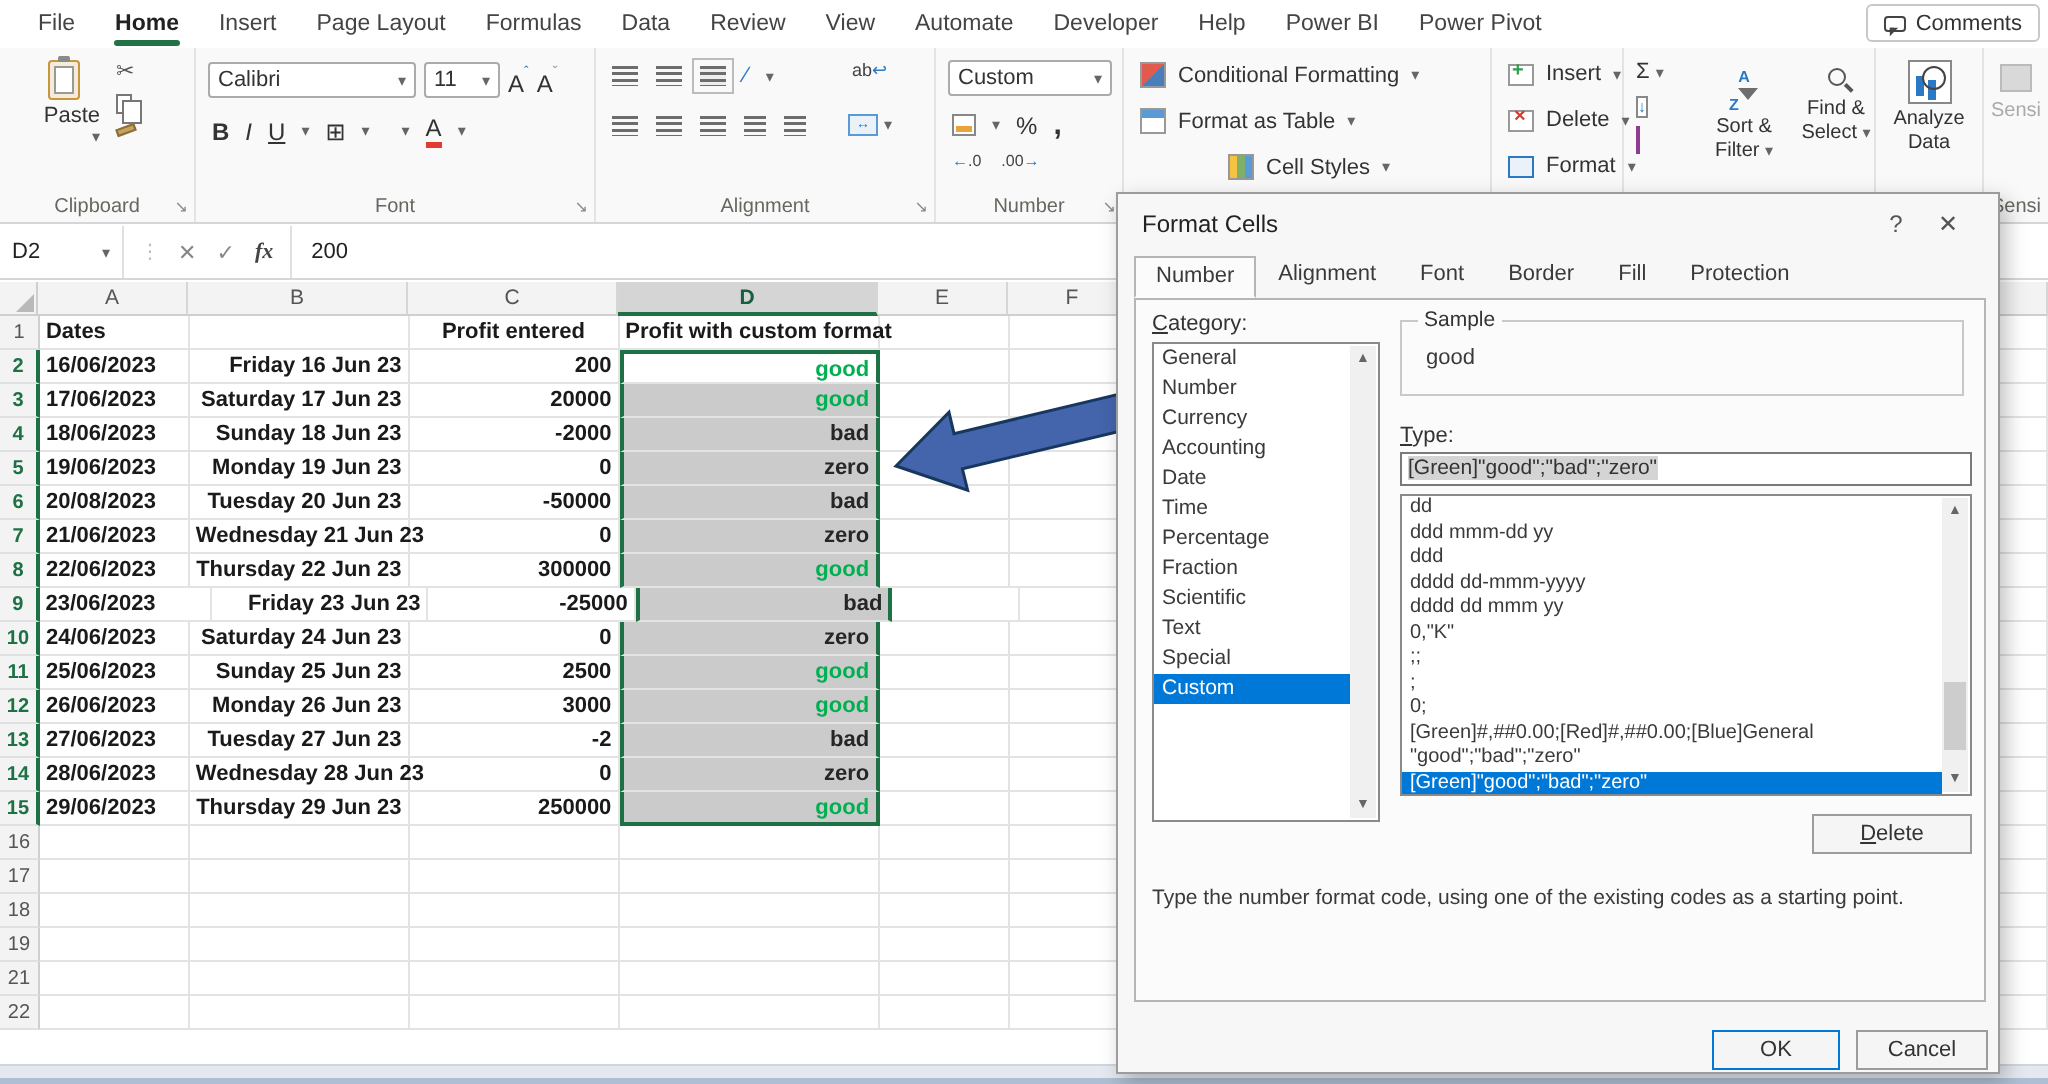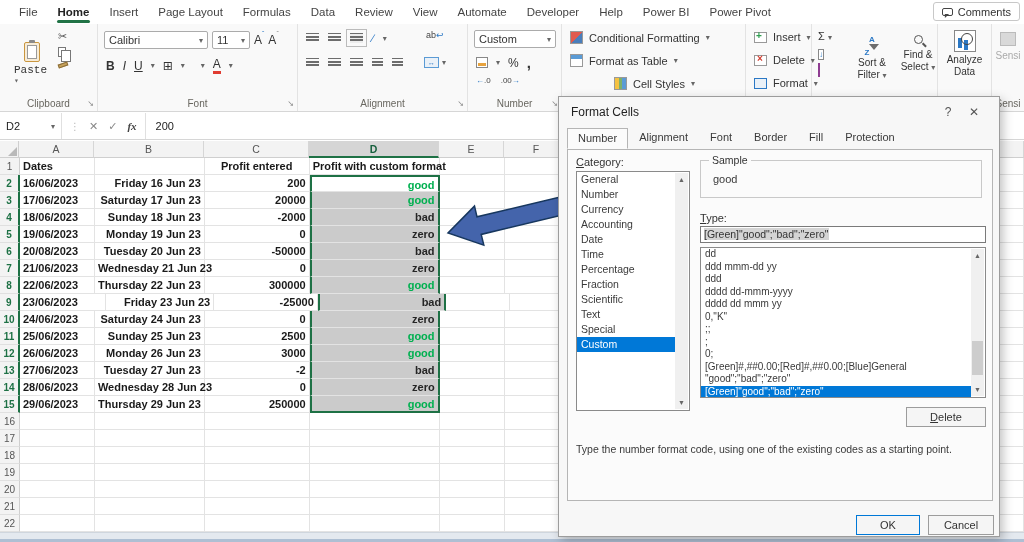--- a/index.html
+++ b/index.html
@@ -24,39 +24,39 @@
   
   #ribbon { position:absolute; left:0; top:24px; width:1024px; height:88px; background:#f9f9f9;
             border-bottom:1px solid #d6d6d6; font-size:11px; color:#333; }
   .grp { position:absolute; top:0; height:87px; border-right:1px solid #e3e3e3; }
   .grp-label { position:absolute; bottom:2px; left:0; right:0; text-align:center; font-size:10px; color:#68665f; }
   .launcher { position:absolute; bottom:3px; right:3px; font-size:8px; color:#888; }
   .chev { font-size:8px; color:#666; }
 
   
   #grp-clipboard { left:0; width:98px; }
-  #paste-btn { position:absolute; left:14px; top:18px; width:36px; text-align:left;font-family:Liberation Mono, monospace; }
+  #paste-btn { position:absolute; left:14px; top:6px; width:36px; text-align:right; }
   .ic-clipboard { width:16px; height:20px; margin:0 auto 2px; border:1.6px solid #c9963f; border-radius:2px;
                   background:#f7ecd8; position:relative; }
   .ic-clipboard::before { content:""; position:absolute; left:2px; top:2px; width:8px; height:12px;
                           background:#fff; border:1px solid #9a9a9a; }
   .ic-clipboard::after { content:""; position:absolute; left:4px; top:-3px; width:6px; height:3px;
                           background:#8a8a8a; border-radius:1px; }
   #clip-mini { position:absolute; left:58px; top:7px; display:flex; flex-direction:column; gap:6px; align-items:flex-start; }
   .ic-scissors { font-size:11px; color:#555; line-height:10px; }
   .ic-copy { width:8px; height:10px; border:1px solid #777; position:relative; background:#fff; }
   .ic-copy::after { content:""; position:absolute; left:2px; top:2px; width:8px; height:10px;
                     border:1px solid #777; background:#fff; }
   .ic-painter { width:10px; height:4px; background:#c7a25a; border:1px solid #8a6d3b; transform:rotate(-20deg); }
 
   
   #grp-font { left:98px; width:200px; }
   .combo { display:inline-flex; align-items:center; justify-content:space-between; background:#fff;
            border:1px solid #ababab; border-radius:2px; height:18px; padding:0 4px; font-size:11px; color:#333; }
-  #font-row1 { position:absolute; left:6px; top:7px; display:flex; gap:4px; align-items:center; }
+  #font-row1 { position:absolute; left:6px; top:7px; display:flex; gap:4px; align-items:flex-end; }
   #font-row2 { position:absolute; left:8px; top:33px; display:flex; gap:8px; align-items:center; }
   .fmtbtn { font-size:12px; color:#333; }
   .u-red { border-bottom:3px solid #e03c31; padding-bottom:0px; }
   .u-yellow { border-bottom:3px solid #f2e20c; padding-bottom:0px; }
   .ic-bucket { width:9px; height:7px; background:#8d9aa6; clip-path:polygon(20% 0,80% 0,100% 70%,50% 100%,0 70%); }
   .grow-a { position:relative; font-size:12px; color:#333; }
   .grow-a sup { font-size:7px; color:#2b78c5; position:relative; top:-3px; }
 
   
   #grp-align { left:298px; width:170px; }
@@ -709,36 +709,20 @@
           <div class="cell" style="width: 65px;"></div>
           <div class="cell" style="width: 65px;"></div>
           <div class="cell" style="width: 65px;"></div>
           <div class="cell" style="width: 65px;"></div>
           <div class="cell" style="width: 65px;"></div>
           <div class="cell" style="width: 65px;"></div>
           <div class="cell" style="width: 65px;"></div>
           <div class="cell" style="width: 65px;"></div>
         </div>
         <div class="grow">
-          <div class="rowhdr">20</div>
-          <div class="cell" style="width: 75px;"></div>
-          <div class="cell" style="width: 110px;"></div>
-          <div class="cell" style="width: 105px;"></div>
-          <div class="cell" style="width: 130px;"></div>
-          <div class="cell" style="width: 65px;"></div>
-          <div class="cell" style="width: 65px;"></div>
-          <div class="cell" style="width: 65px;"></div>
-          <div class="cell" style="width: 65px;"></div>
-          <div class="cell" style="width: 65px;"></div>
-          <div class="cell" style="width: 65px;"></div>
-          <div class="cell" style="width: 65px;"></div>
-          <div class="cell" style="width: 65px;"></div>
-          <div class="cell" style="width: 65px;"></div>
-        </div>
-        <div class="grow">
           <div class="rowhdr">21</div>
           <div class="cell" style="width: 75px;"></div>
           <div class="cell" style="width: 110px;"></div>
           <div class="cell" style="width: 105px;"></div>
           <div class="cell" style="width: 130px;"></div>
           <div class="cell" style="width: 65px;"></div>
           <div class="cell" style="width: 65px;"></div>
           <div class="cell" style="width: 65px;"></div>
           <div class="cell" style="width: 65px;"></div>
           <div class="cell" style="width: 65px;"></div>

